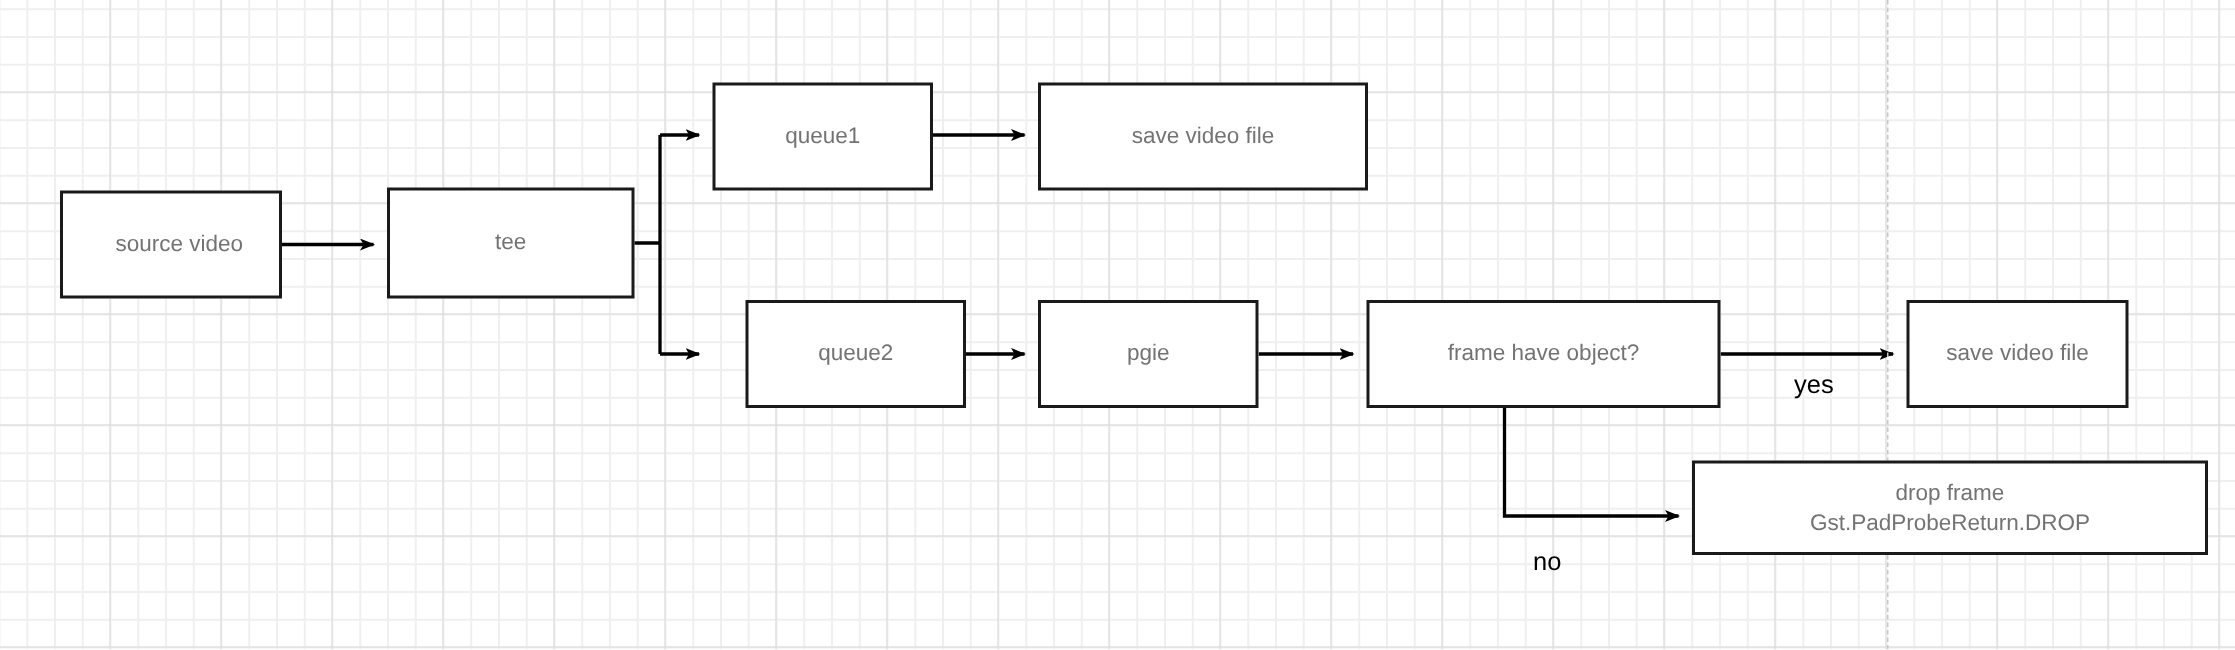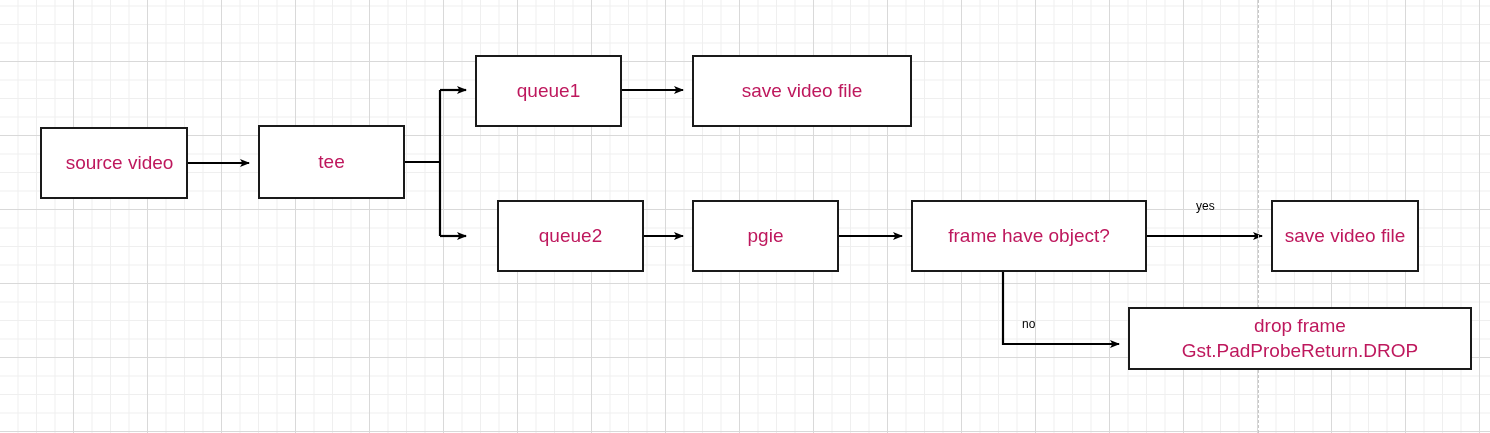--- a/index.html
+++ b/index.html
@@ -39,34 +39,35 @@
   }
   .node {
     position: absolute;
     box-sizing: border-box;
     border: 2px solid #1a1a1a;
     background: #ffffff;
     display: flex;
     align-items: center;
     justify-content: center;
     text-align: center;
-    color: #be185d;
-    font-size: 19px;
+    color: #737373;
+    font-size: 15px;
     line-height: 1.28;
     font-family: "Liberation Sans", sans-serif;
     white-space: pre-line;
     padding: 0 4px;
   }
   .edge-label {
     position: absolute;
     color: #000000;
-    font-size: 12px;
+    font-size: 17px;
     font-family: "Liberation Sans", sans-serif;
     background: transparent;
     white-space: nowrap;
+    margin-top: 48px;
   }
   .pagebreak {
     position: absolute;
     top: 0;
     width: 0;
     height: 433px;
     border-left: 1px dashed #c8c8c8;
   }
 </style>
 </head>
@@ -118,21 +119,21 @@
       <path d="M1003,272 L1003,344 L1119,344" stroke="#000000" stroke-width="2.2" fill="none" marker-end="url(#arrowhead)"></path>
     </g>
   </svg>
 
   <div class="pagebreak" style="left:1258px;"></div>
 
   <div class="node" style="left:40px; top:127px; width:148px; height:72px;padding-left:15px;">
     <span>source video</span>
   </div>
 
-  <div class="node" style="left:258px; top:125px; width:147px; height:74px;">
+  <div class="node" style="left:258px; top:125px; width:165px; height:74px;">
     <span>tee</span>
   </div>
 
   <div class="node" style="left:475px; top:55px; width:147px; height:72px;">
     <span>queue1</span>
   </div>
 
   <div class="node" style="left:692px; top:55px; width:220px; height:72px;">
     <span>save video file</span>
   </div>

